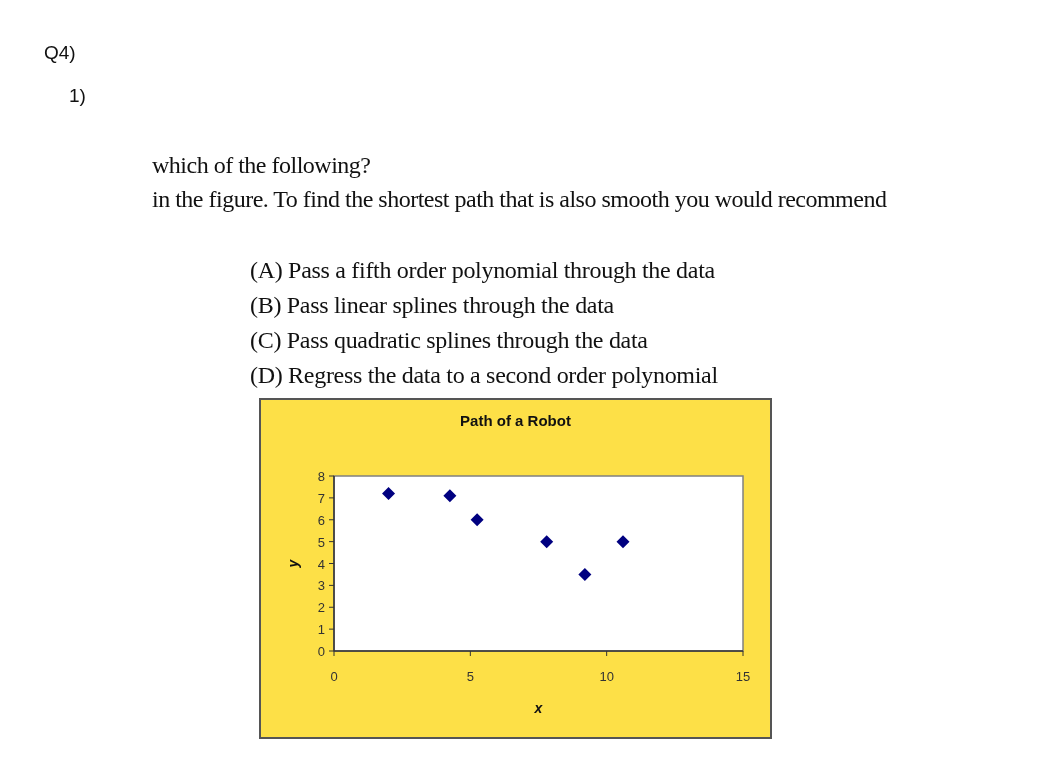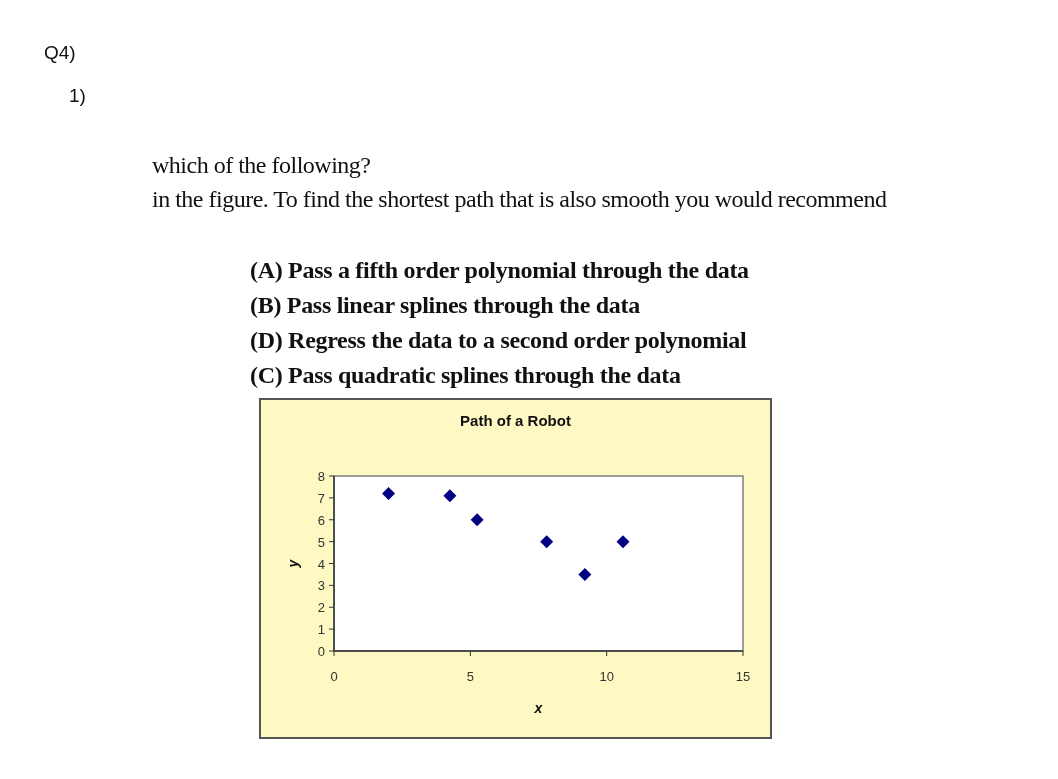--- a/index.html
+++ b/index.html
@@ -2,42 +2,42 @@
 <html><head>
   <meta charset="utf-8">
   <style>
     html, body { margin: 0; padding: 0; background: #ffffff; }
     body { width: 1058px; height: 779px; position: relative; overflow: hidden; }
     .qlabel { position: absolute; left: 44px; top: 42px; font-family: "Liberation Sans", sans-serif; font-size: 19px; color: #111; }
     .sublabel { position: absolute; left: 69px; top: 85px; font-family: "Liberation Sans", sans-serif; font-size: 19px; color: #111; }
     .question { position: absolute; left: 152px; top: 148px; width: 906px; font-family: "Liberation Serif", serif; font-size: 24px; line-height: 34px; color: #111; letter-spacing: -0.5px; }
     .question .line { white-space: nowrap; display: block; }
     .options { position: absolute; left: 250px; top: 253px; font-family: "Liberation Serif", serif; font-size: 24px; line-height: 35px; color: #111; letter-spacing: -0.3px; }
-    .options .opt { white-space: nowrap; display: block; font-weight: bold; }
-    .chart-box { position: absolute; left: 259px; top: 398px; width: 513px; height: 341px; border: 2px solid #555; box-sizing: border-box; background: #fef9c3; }
+    .options .opt { white-space: nowrap; display: block; }
+    .chart-box { position: absolute; left: 259px; top: 398px; width: 513px; height: 341px; border: 2px solid #555; box-sizing: border-box; background: #fde047; }
     .chart-title { position: absolute; left: 0; width: 100%; top: 12px; text-align: center; font-family: "Liberation Sans", sans-serif; font-weight: bold; font-size: 15px; color: #111; }
     svg.plot { position: absolute; left: 0; top: 0; }
     svg text { font-family: "Liberation Sans", sans-serif; }
   </style>
 </head>
 <body>
 
 <div class="qlabel">Q4)</div>
 <div class="sublabel">1)</div>
 
 <div class="question">
   <span class="line">which of the following?</span>
   <span class="line">in the figure.  To find the shortest path that is also smooth you would recommend</span>
 </div>
 
 <div class="options">
   <span class="opt">(A) Pass a fifth order polynomial through the data</span>
   <span class="opt">(B) Pass linear splines through the data</span>
+  <span class="opt">(C) Pass quadratic splines through the data</span>
   <span class="opt">(D) Regress the data to a second order polynomial</span>
-  <span class="opt">(C) Pass quadratic splines through the data</span>
 </div>
 
 <div class="chart-box">
   <div class="chart-title">Path of a Robot</div>
   <svg class="plot" id="plot" width="509" height="337">
       <rect x="73" y="76" width="409" height="175" fill="#fff" stroke="#808080" stroke-width="1.5"></rect>
       <line x1="73" y1="76" x2="73" y2="251" stroke="#333" stroke-width="1.5"></line>
       <line x1="73" y1="251" x2="482" y2="251" stroke="#333" stroke-width="1.5"></line>
       <line x1="68" y1="251" x2="73" y2="251" stroke="#333" stroke-width="1"></line>
       <text x="64" y="256" text-anchor="end" font-size="13" fill="#333">0</text>

